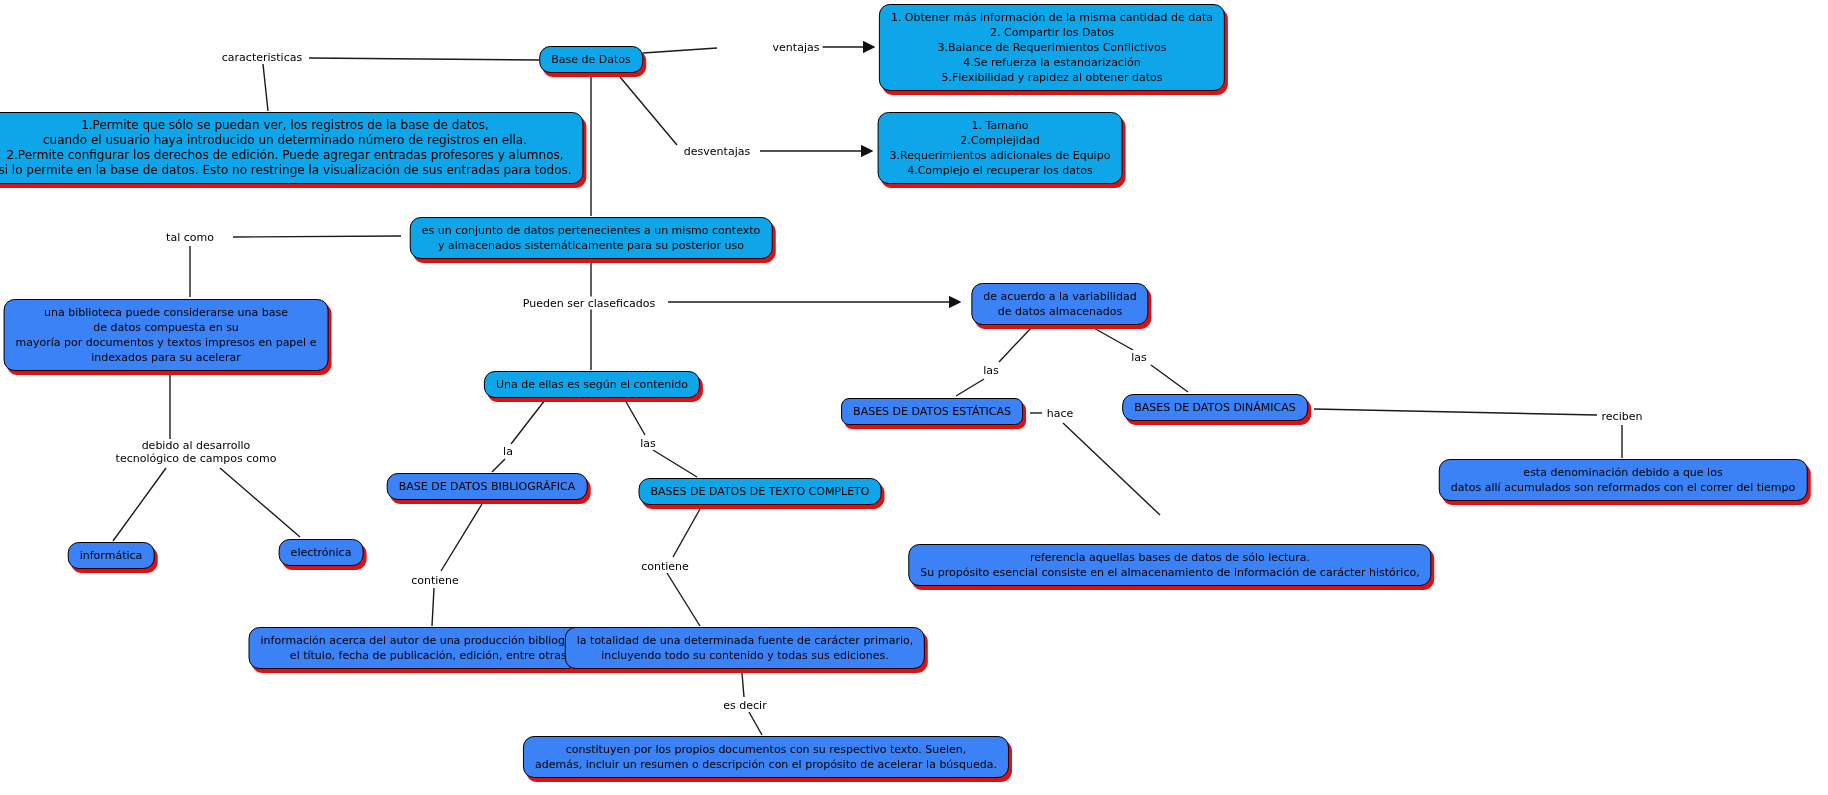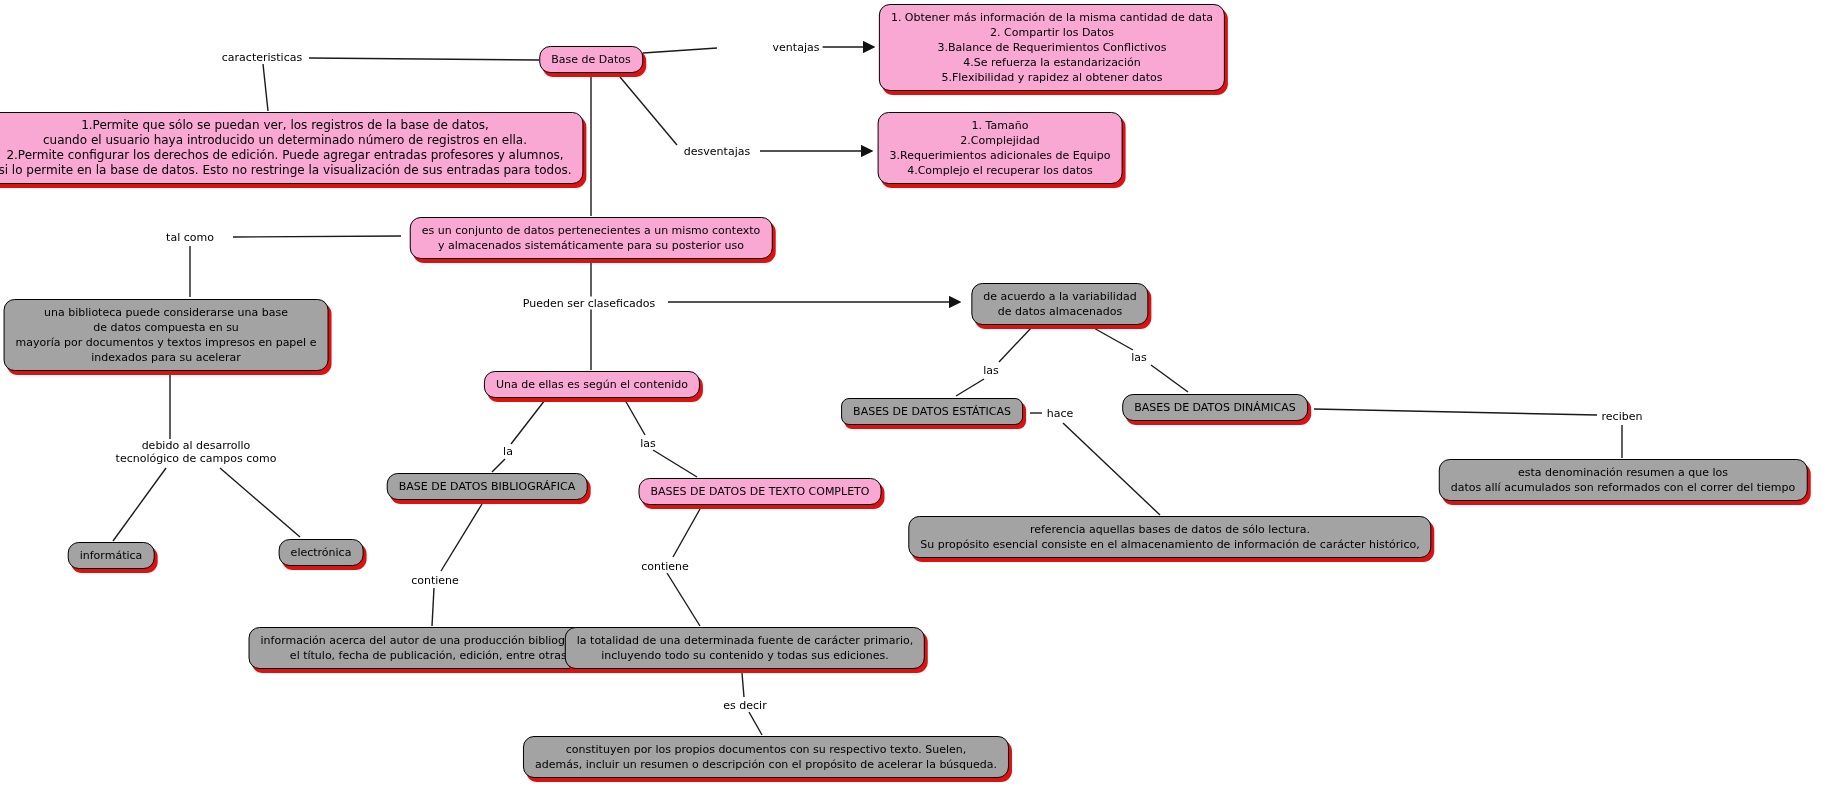--- a/index.html
+++ b/index.html
@@ -8,32 +8,32 @@
     width:1828px;height:795px;
     background:#fff;
     font-family:"DejaVu Sans","Liberation Sans",sans-serif;
     overflow:hidden;
   }
   svg.wires{position:absolute;left:0;top:0;z-index:1;}
   .node{
     position:absolute;
     transform:translateX(-50%);
     z-index:2;
-    background:#f9a8d4;
+    background:#0ea5e9;
     border:1.4px solid #000;
     border-radius:11px;
     padding:5px 11px;
     box-shadow:3px 4px 0 #de1111;
     text-align:center;
     font-size:11px;
     line-height:15px;
     color:#000;
     white-space:nowrap;
   }
-  .node.blue{background:#a3a3a3;}
+  .node.blue{background:#3b82f6;}
   .node.small{font-size:12px;}
   .lbl{
     position:absolute;
     transform:translate(-50%,-50%);
     z-index:3;
     background:#fff;
     padding:0 3px;
     font-size:11px;
     line-height:13px;
     color:#000;
@@ -44,21 +44,21 @@
   #n-base{left:591px;top:46px;}
   #n-ventajas{left:1052px;top:4px;}
   #n-desventajas{left:1000px;top:112px;}
   #n-caract{left:285px;top:112px;}
   #n-def{left:591px;top:217px;}
   #n-biblio{left:166px;top:299px;}
   #n-variab{left:1060px;top:283px;}
   #n-estat{left:932px;top:398px;border-radius:8px;}
   #n-dinam{left:1215px;top:394px;}
   #n-denom{left:1623px;top:459px;}
-  #n-refer{left:1170px;top:516px;}
+  #n-refer{left:1170px;top:544px;}
   #n-conten{left:592px;top:371px;}
   #n-bibliogr{left:487px;top:473px;}
   #n-textocomp{left:760px;top:478px;}
   #n-inform{left:111px;top:542px;}
   #n-electr{left:321px;top:539px;}
   #n-infoautor{left:430px;top:627px;}
   #n-total{left:745px;top:627px;}
   #n-constit{left:766px;top:736px;}
   
   #l-caract{left:262px;top:57px;}
@@ -169,21 +169,21 @@
 
   <div class="node blue" id="n-estat">
     <div>BASES DE DATOS ESTÁTICAS</div>
   </div>
 
   <div class="node blue" id="n-dinam">
     <div>BASES DE DATOS DINÁMICAS</div>
   </div>
 
   <div class="node blue" id="n-denom">
-    <div>esta denominación resumen a que los</div>
+    <div>esta denominación debido a que los</div>
     <div>datos allí acumulados son reformados con el correr del tiempo</div>
   </div>
 
   <div class="node blue" id="n-refer">
     <div>referencia aquellas bases de datos de sólo lectura.</div>
     <div>Su propósito esencial consiste en el almacenamiento de información de carácter histórico,</div>
   </div>
 
   <div class="node" id="n-conten">
     <div>Una de ellas es según el contenido</div>

